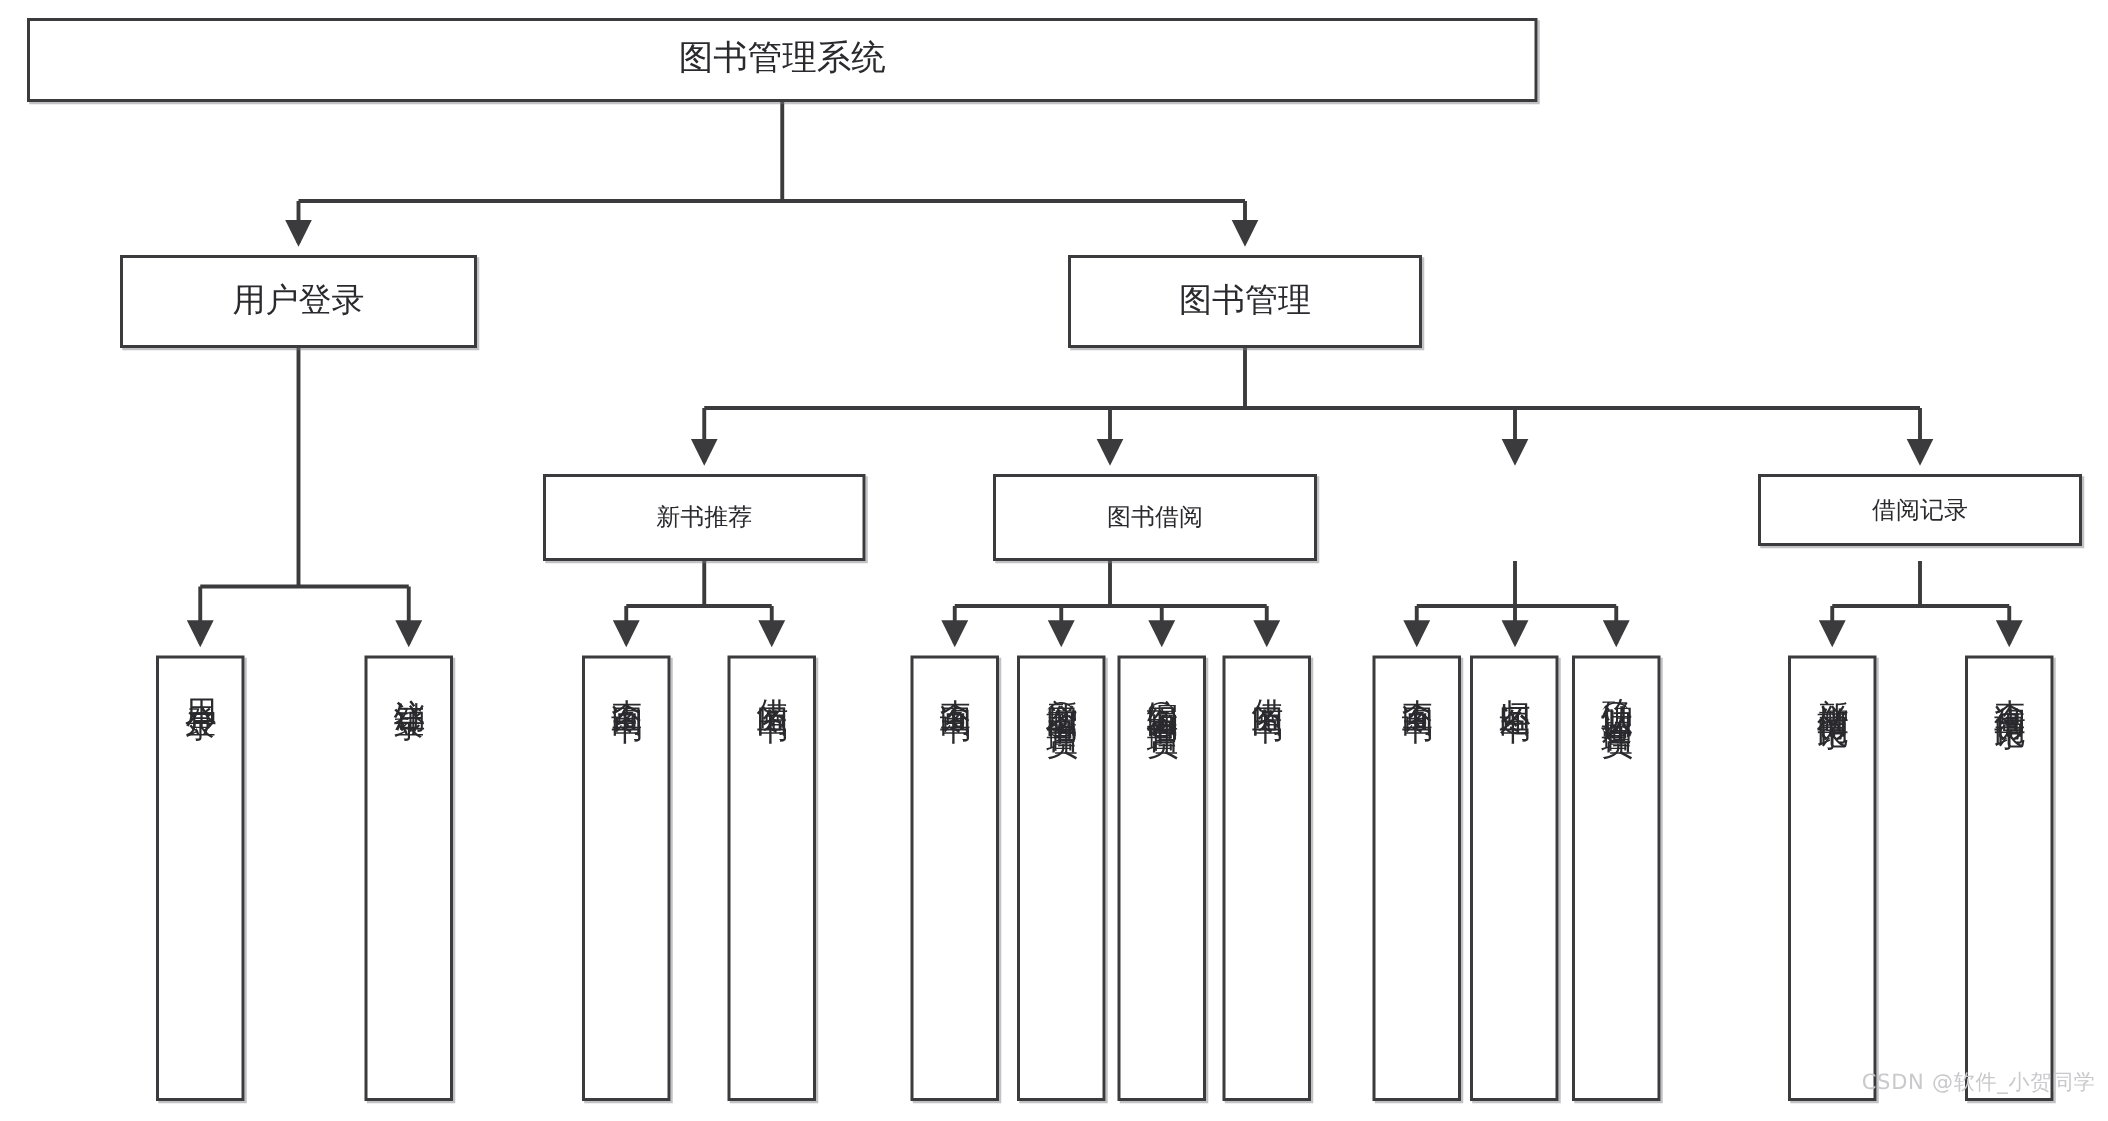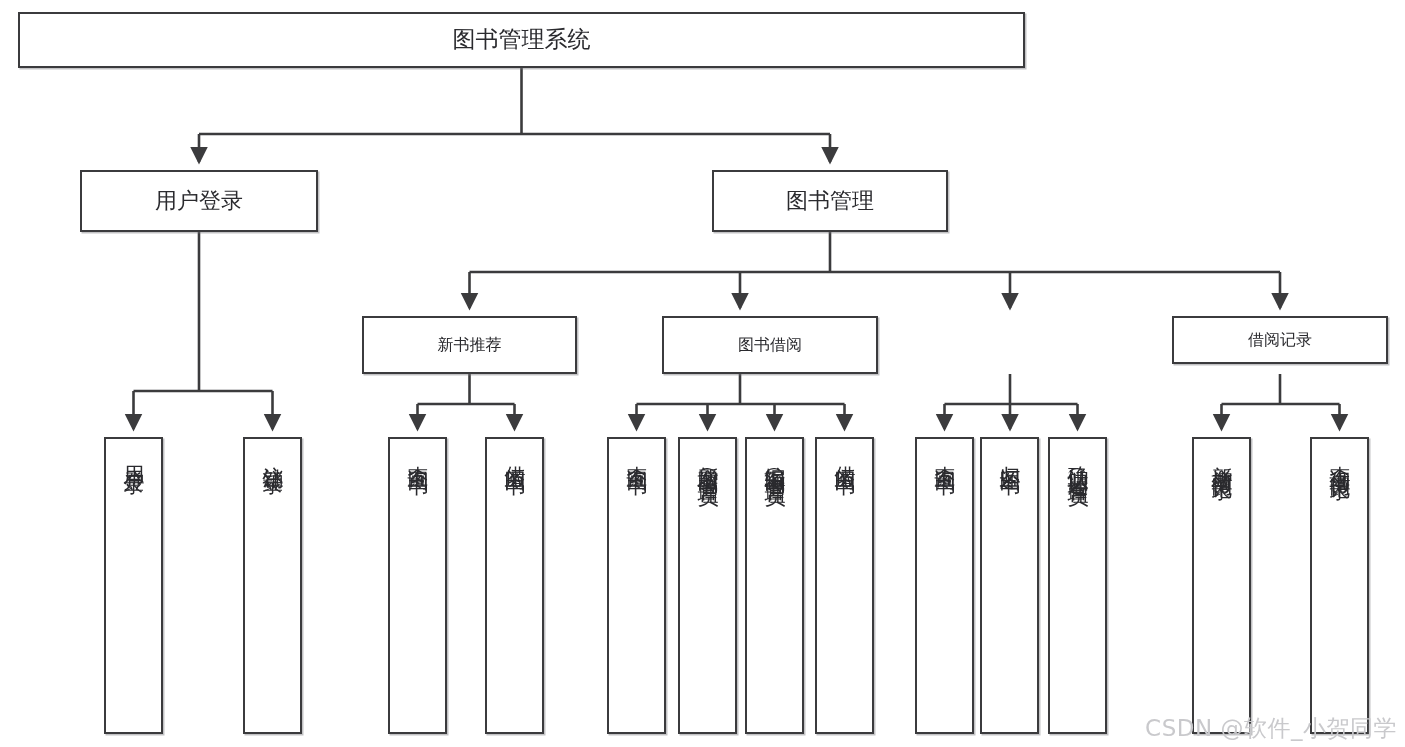--- a/index.html
+++ b/index.html
@@ -56,22 +56,22 @@
     font-size: 21px;
     writing-mode: vertical-rl;
     text-orientation: upright;
     letter-spacing: 3px;
     line-height: 1.0;
     white-space: nowrap;
   }
   .watermark {
     position: absolute;
     right: 8px;
-    bottom: 3px;
-    font-size: 23px;
+    bottom: 16px;
+    font-size: 14px;
     color: #c9c9cc;
     letter-spacing: 0.5px;
     white-space: nowrap;
     user-select: none;
     text-align: center;
   }
 </style>
 </head>
 <body>
 

